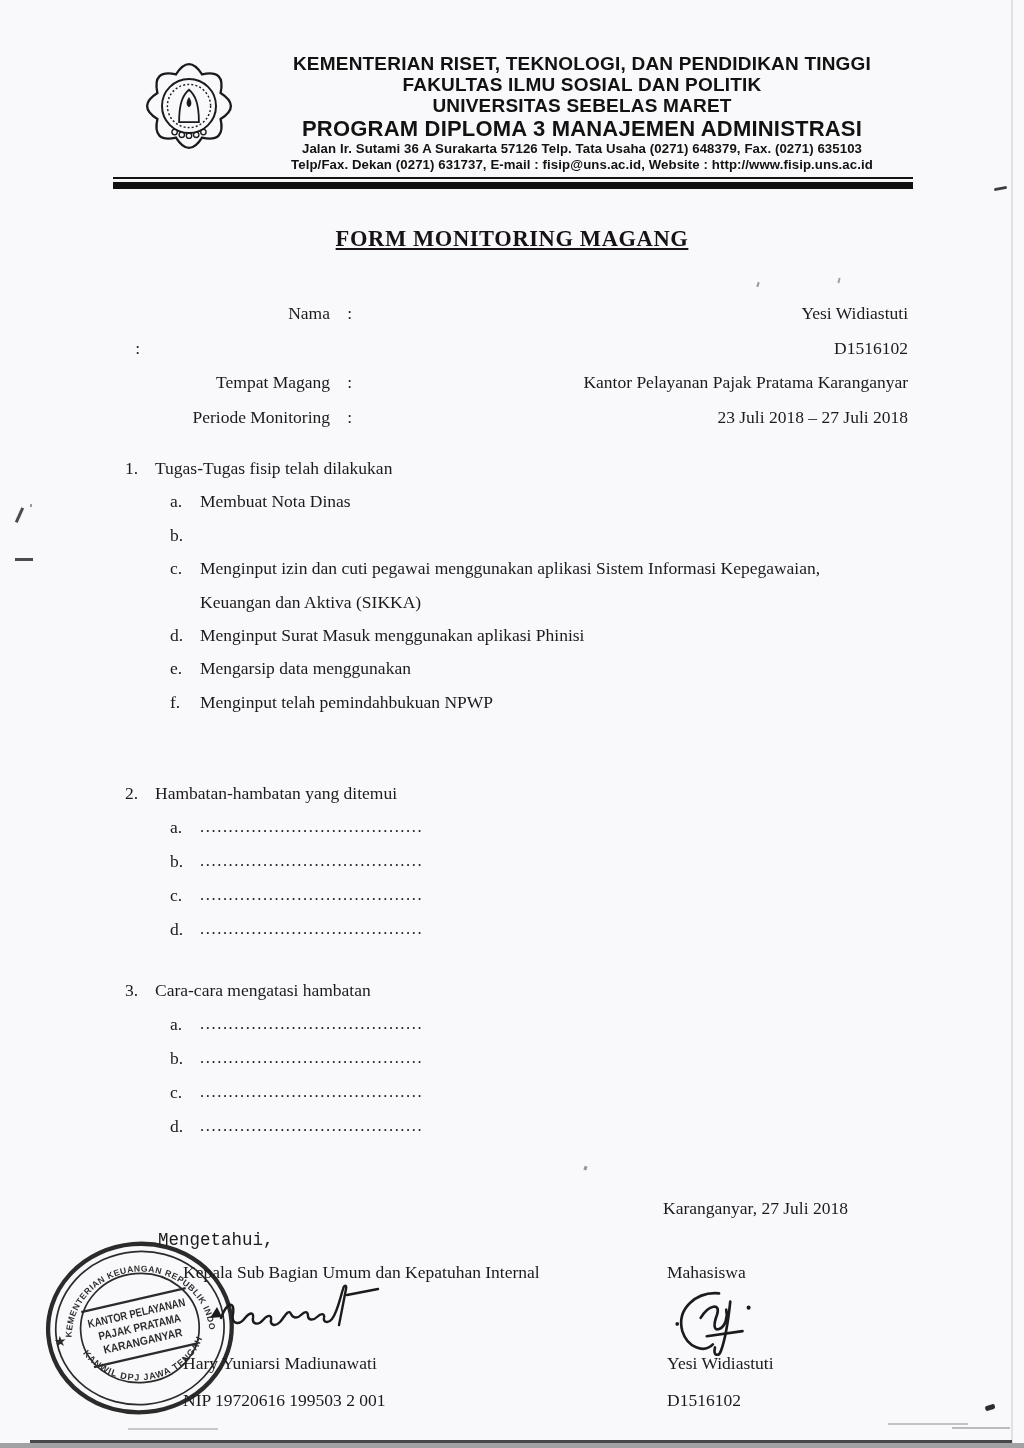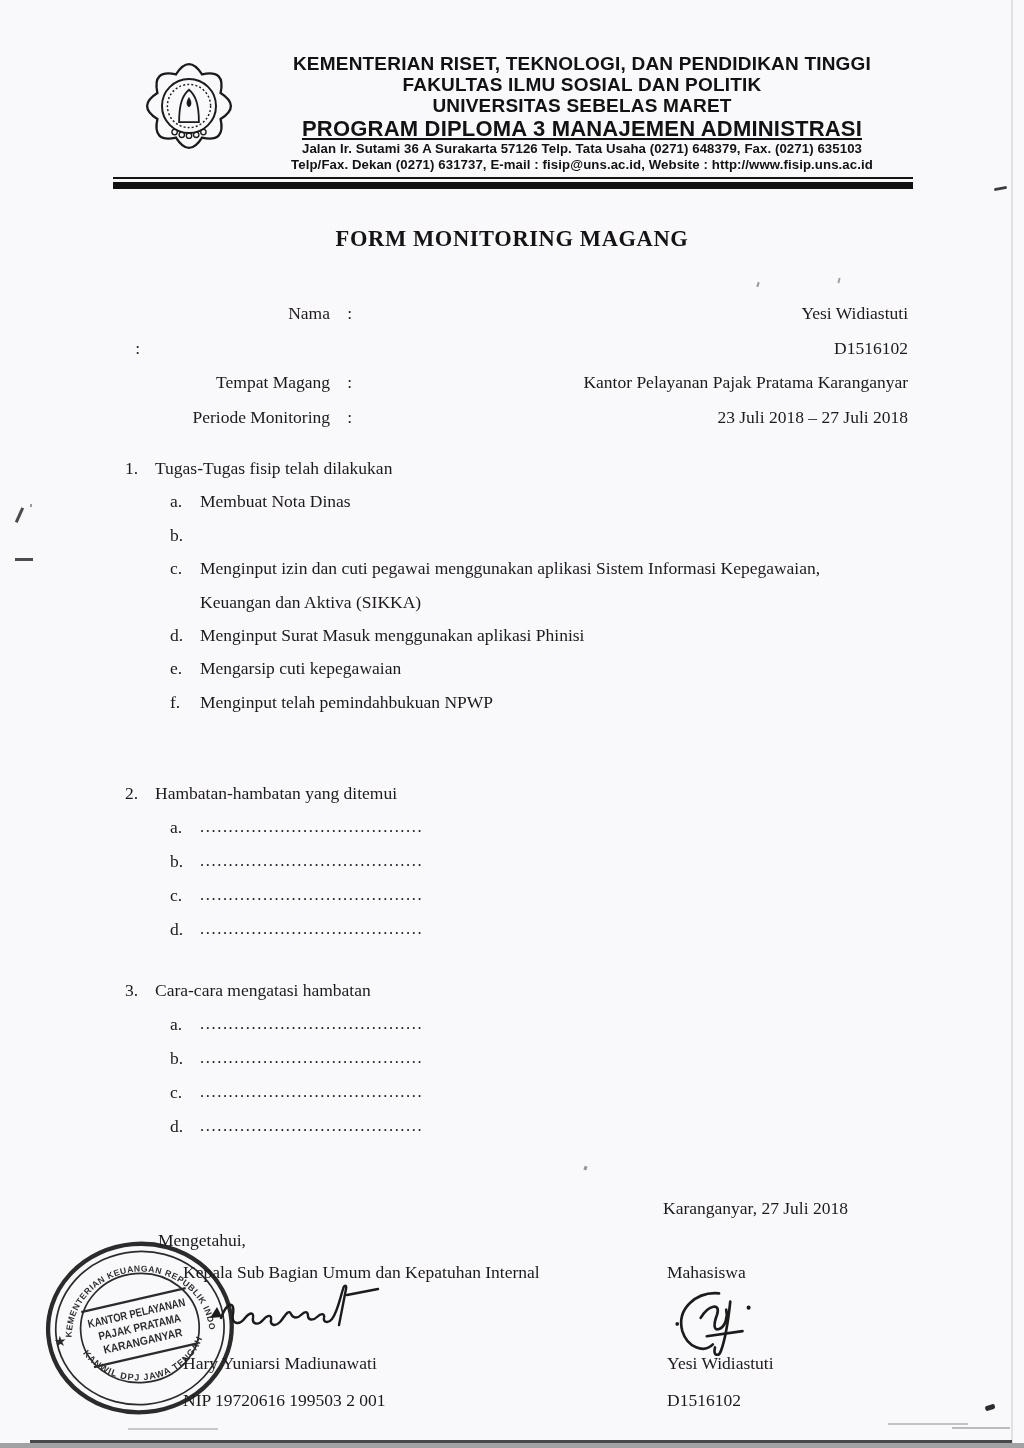--- a/index.html
+++ b/index.html
@@ -9,28 +9,28 @@
     font-family:"Liberation Serif", serif;
     color:#1d1a1b; overflow:hidden;
   }
   
   .logo{position:absolute; left:135px; top:56px; width:108px; height:100px;}
   .header-text{
     position:absolute; left:232px; top:53px; width:700px; text-align:center;
     font-family:"Liberation Sans", sans-serif; font-weight:bold; color:#121212;
   }
   .h-line{font-size:19px; line-height:21px; letter-spacing:0.2px;}
-  .h-line-big{font-size:22px; line-height:25px; letter-spacing:0.2px;text-decoration:underline;}
+  .h-line-big{font-size:22px; line-height:25px; letter-spacing:0.2px;}
   .h-addr{font-size:13.2px; line-height:15.5px; letter-spacing:0.1px;}
   .rule-thin{position:absolute; left:113px; top:177px; width:800px; height:2px; background:#141414;}
   .rule-thick{position:absolute; left:113px; top:182px; width:800px; height:7px; background:#111;}
   
   .title{
     position:absolute; left:0; top:226px; width:1024px; text-align:center;
-    font-size:22.5px; font-weight:bold; letter-spacing:0.6px; color:#161215;
+    font-size:22.5px; font-weight:bold; letter-spacing:0.6px; color:#161215;text-decoration:underline;
   }
   
   .fields{position:absolute; left:118px; top:296px; width:790px; font-size:17.5px;}
   .field-row{display:flex; line-height:34.6px;text-align:right;}
   .f-label{width:212px;}
   .f-sep{width:22px;}
   .f-value{flex:1;}
   
   .section{position:absolute; left:125px; width:810px; font-size:17.5px;}
   .s1{top:452px; line-height:33.4px;}
@@ -39,21 +39,21 @@
   .sec-head{display:flex;}
   .sec-num{width:30px;}
   .sec-title{flex:1;}
   .item{display:flex; padding-left:45px;}
   .item-letter{width:30px;}
   .item-text{width:648px;}
   .dots{letter-spacing:1.6px; font-size:16.5px;}
   
   .so{position:absolute; font-size:17.5px; line-height:22px; white-space:nowrap;}
   .so-date{left:663px; top:1197px;}
-  .so-mengetahui{left:158px; top:1229px;}
+  .so-mengetahui{left:158px; top:1229px;font-family:Liberation Mono, monospace;}
   .so-role-left{left:183px; top:1261px;}
   .so-mahasiswa{left:667px; top:1261px;}
   .so-name-left{left:183px; top:1352px;}
   .so-nip-left{left:183px; top:1389px;}
   .so-name-right{left:667px; top:1352px;}
   .so-nim-right{left:667px; top:1389px;}
   
   .stamp{position:absolute; left:44px; top:1240px; width:192px; height:178px;
          transform:rotate(-5deg); opacity:0.93;}
   .stamp text{font-family:"Liberation Sans", sans-serif; font-weight:bold; fill:#1c1c1c;}
@@ -146,21 +146,21 @@
     <div class="item">
       <span class="item-letter">c.</span>
       <span class="item-text">Menginput izin dan cuti pegawai menggunakan aplikasi Sistem Informasi Kepegawaian, Keuangan dan Aktiva (SIKKA)</span>
     </div>
     <div class="item">
       <span class="item-letter">d.</span>
       <span class="item-text">Menginput Surat Masuk menggunakan aplikasi Phinisi</span>
     </div>
     <div class="item">
       <span class="item-letter">e.</span>
-      <span class="item-text">Mengarsip cuti kepegawaian</span>
+      <span class="item-text">Mengarsip data menggunakan</span>
     </div>
     <div class="item">
       <span class="item-letter">f.</span>
       <span class="item-text">Menginput telah pemindahbukuan NPWP</span>
     </div>
   </div>
 
   <div class="section s2">
     <div class="sec-head">
       <span class="sec-num">2.</span>

